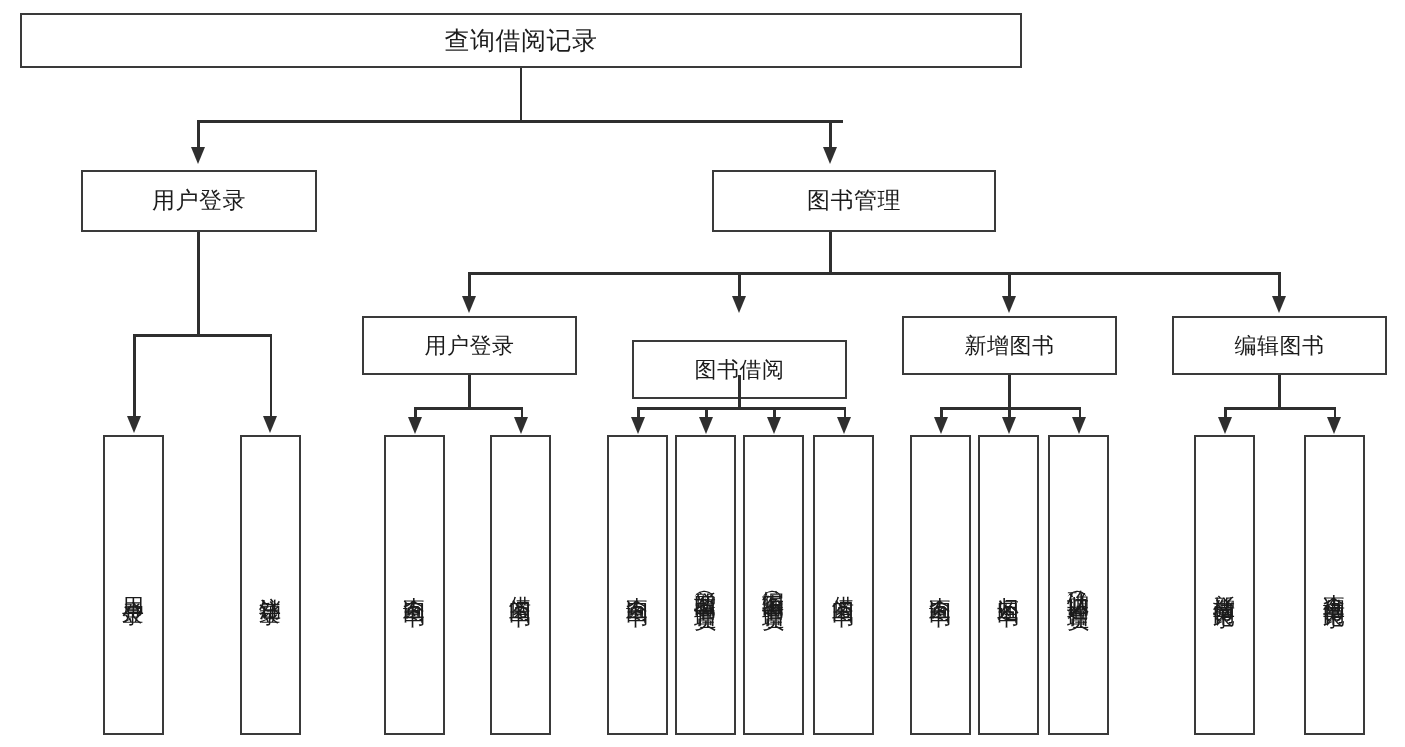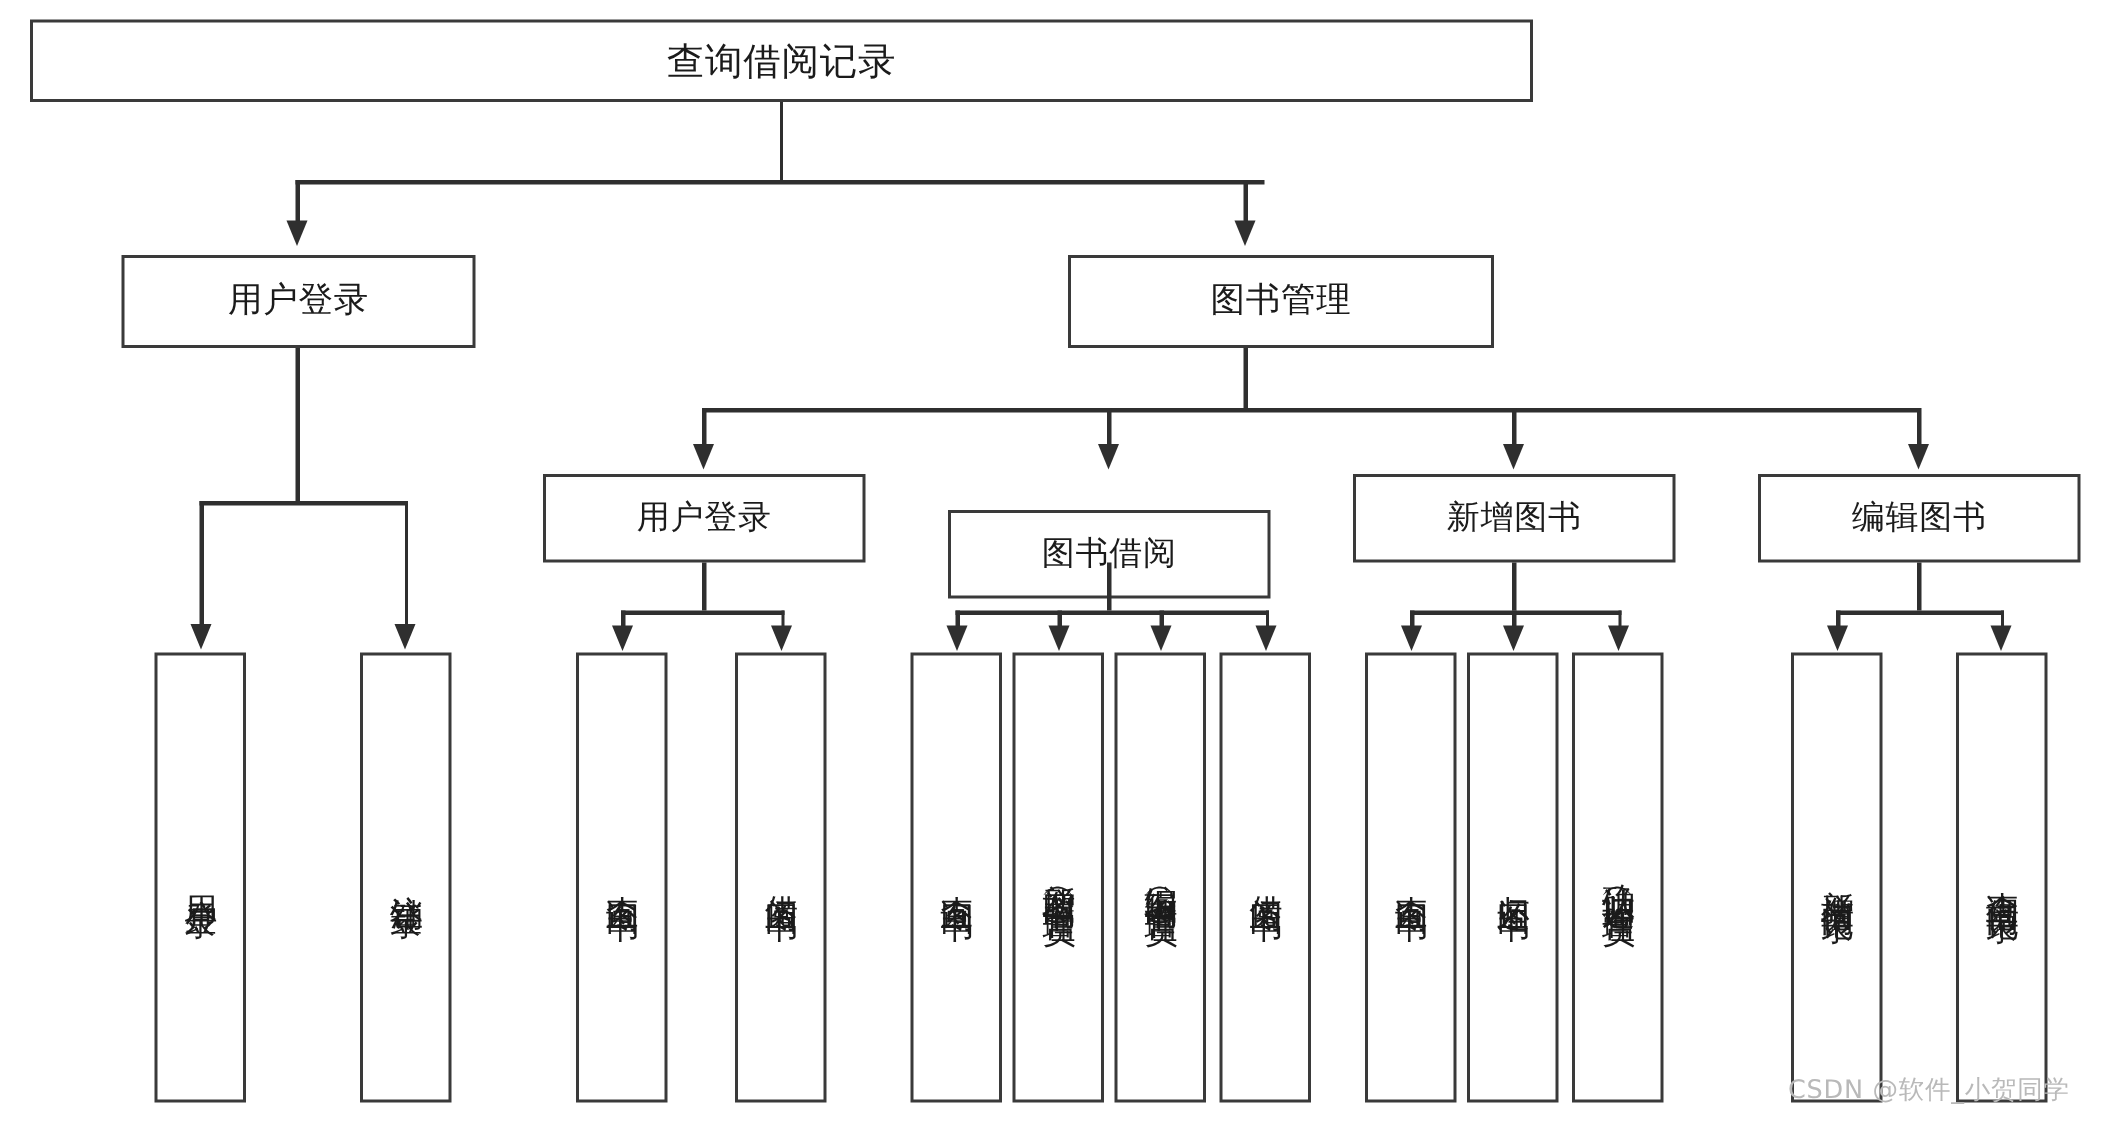--- a/index.html
+++ b/index.html
@@ -221,15 +221,14 @@
     <span class="label">确认归还（管理员）</span>
   </div>
 
   <div class="node leaf" style="left:1194px; top:435px; width:61px; height:300px;">
     <span class="label">新增借阅记录</span>
   </div>
   <div class="node leaf" style="left:1304px; top:435px; width:61px; height:300px;">
     <span class="label">查询借阅记录</span>
   </div>
 
-  <div class="watermark" style="left:1192px; top:715px;">CSDN @软件_小贺同学</div>
 
 </div>
 
 </body></html>

